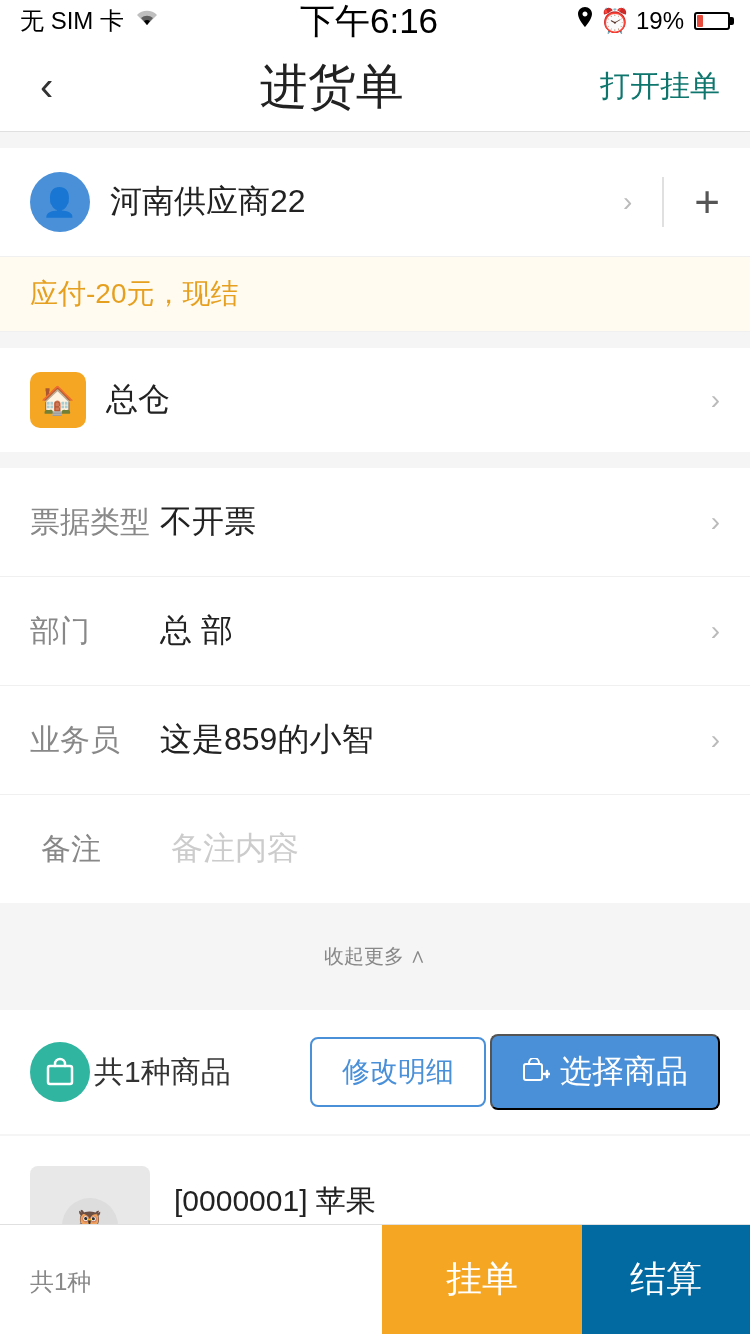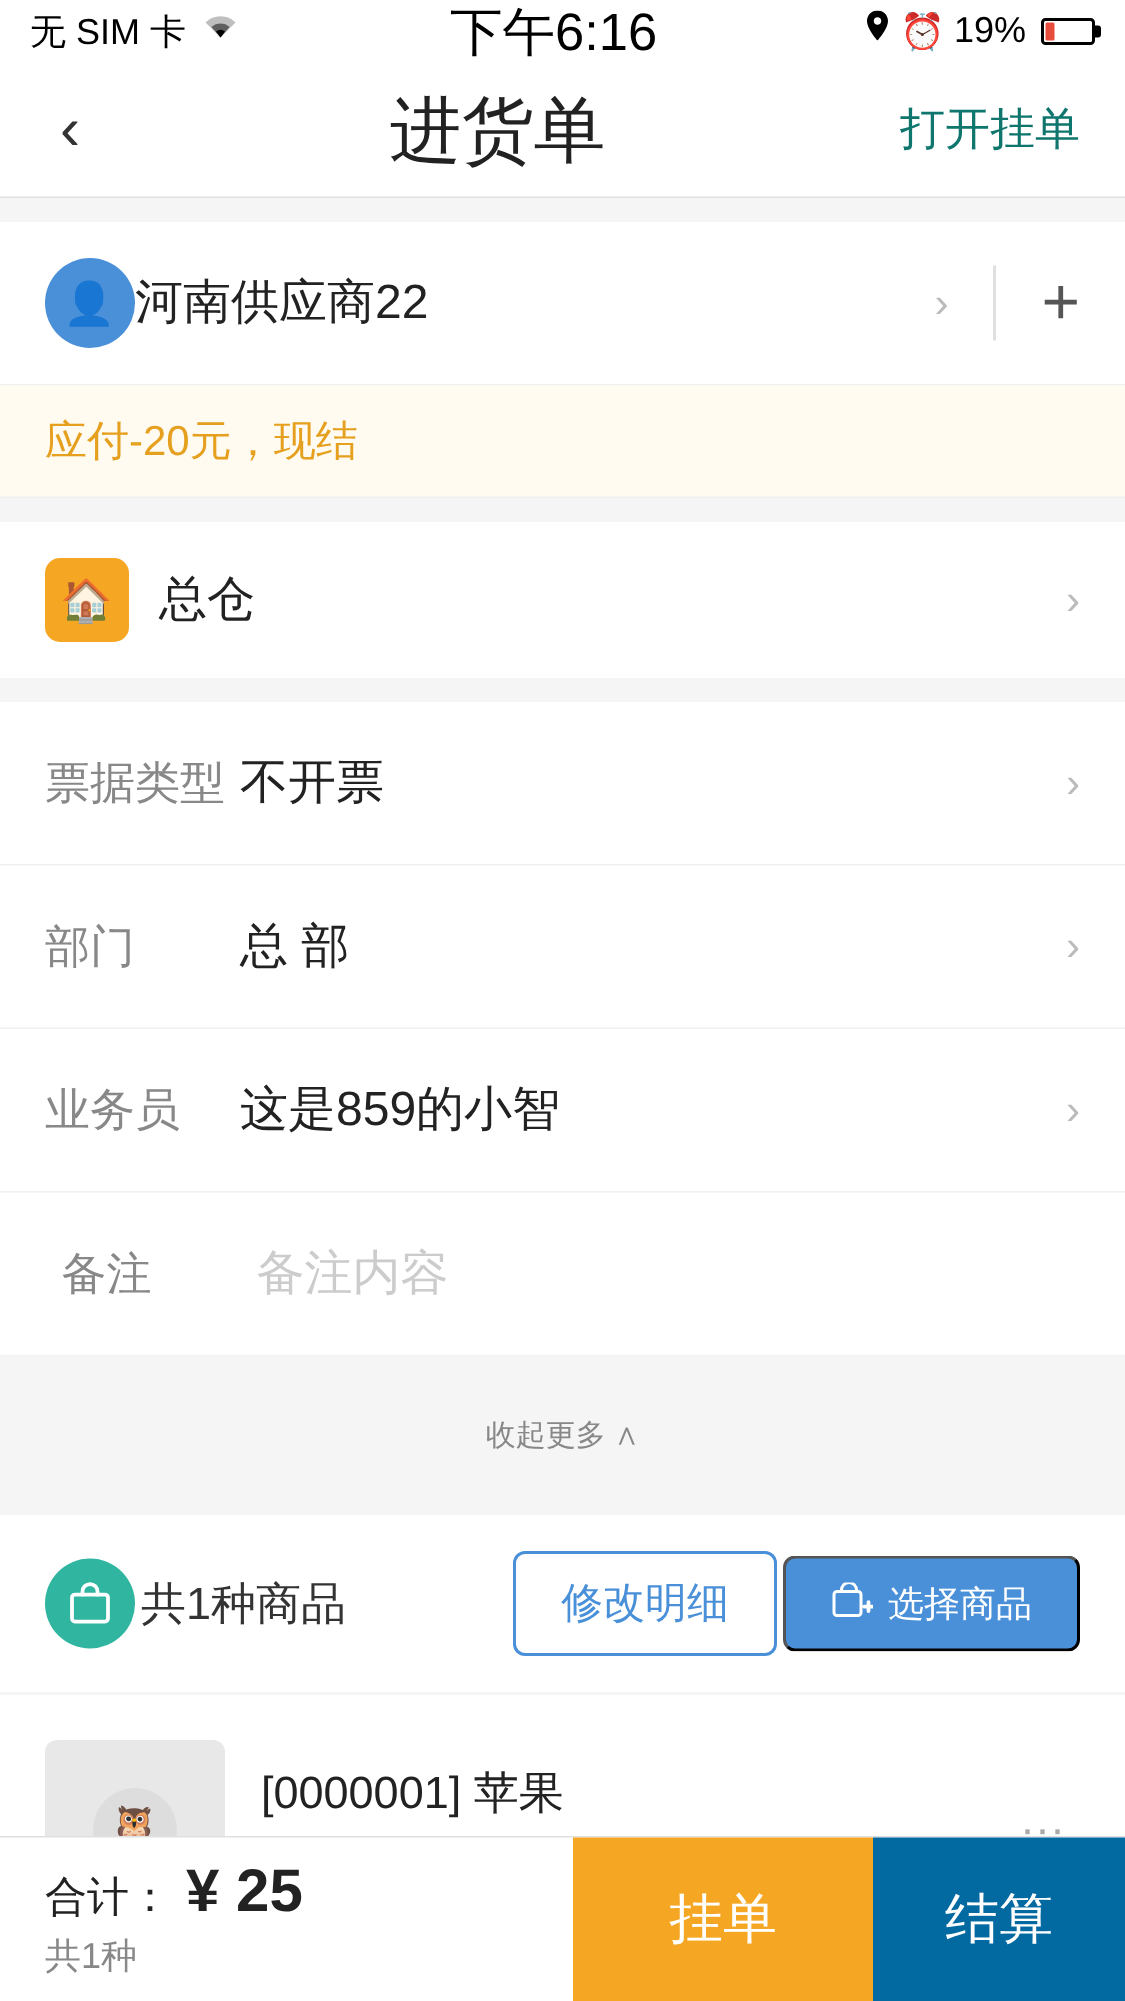--- a/index.html
+++ b/index.html
@@ -107,20 +107,21 @@
       align-items: center;
       justify-content: center;
       color: #fff;
       font-size: 28px;
       flex-shrink: 0;
     }
     .supplier-name {
       flex: 1;
       font-size: 32px;
       color: #222;
+      margin-left: 20px;
     }
     .supplier-actions {
       display: flex;
       align-items: center;
       gap: 20px;
     }
     .chevron-right {
       color: #bbb;
       font-size: 28px;
     }
@@ -247,21 +248,21 @@
       border-radius: 8px;
       color: #4a90d9;
       font-size: 28px;
       background: #fff;
       cursor: pointer;
     }
     .btn-select {
       padding: 14px 30px;
       border-radius: 8px;
       color: #fff;
-      font-size: 24px;
+      font-size: 32px;
       background: #4a90d9;
       cursor: pointer;
       display: flex;
       align-items: center;
       gap: 10px;
     }
 
     
     .product-item {
       background: #fff;
@@ -494,21 +495,17 @@
       <span class="highlight">¥25</span>
     </div>
   </div>
   <span class="product-more">···</span>
 </div>
 
 <div class="bottom-spacer"></div>
 
 <div class="bottom-bar">
   <div class="bottom-total">
-    <div class="bottom-total-row">
-      <span>合计：</span>
-      <span class="bottom-total-amount">¥ 25</span>
-    </div>
     <div class="bottom-count">共1种</div>
   </div>
   <button class="btn-hang">挂单</button>
   <button class="btn-checkout">结算</button>
 </div>
 
 </body></html>

